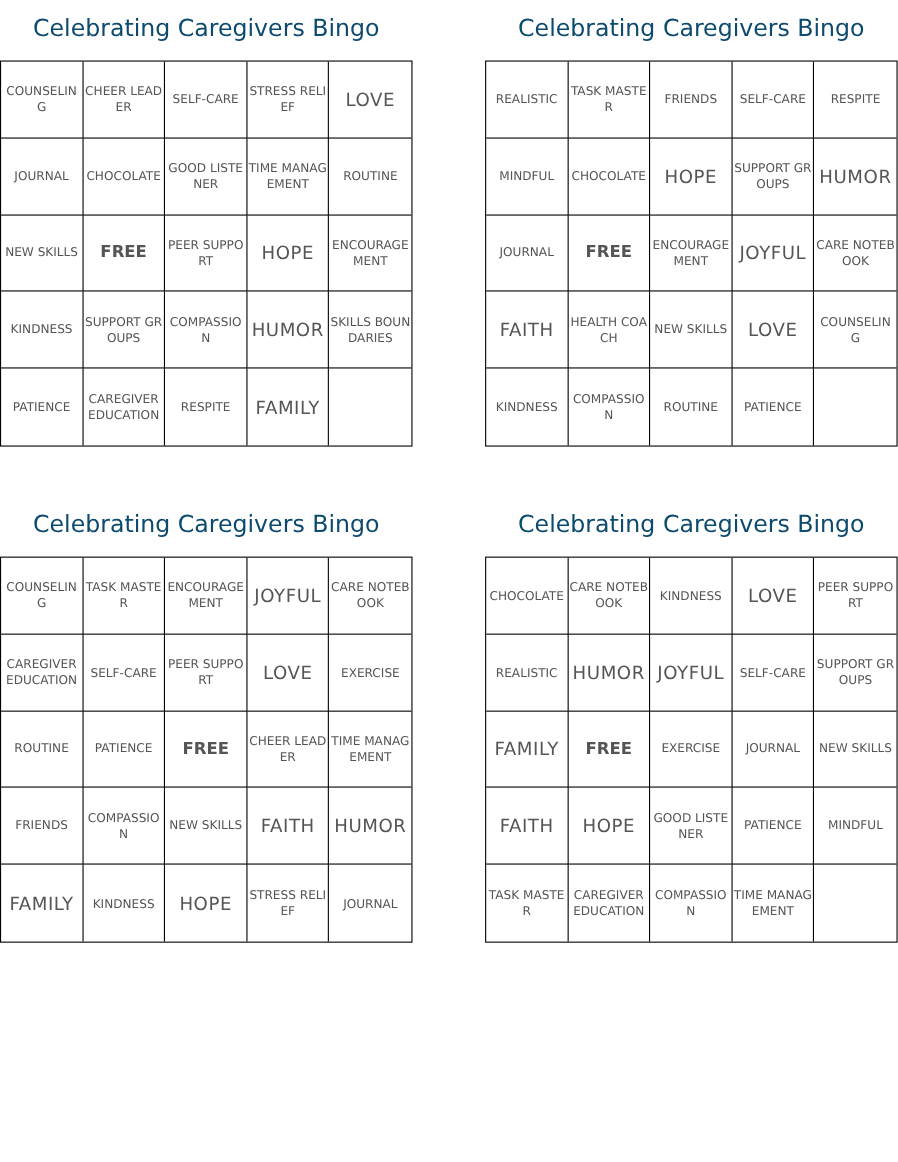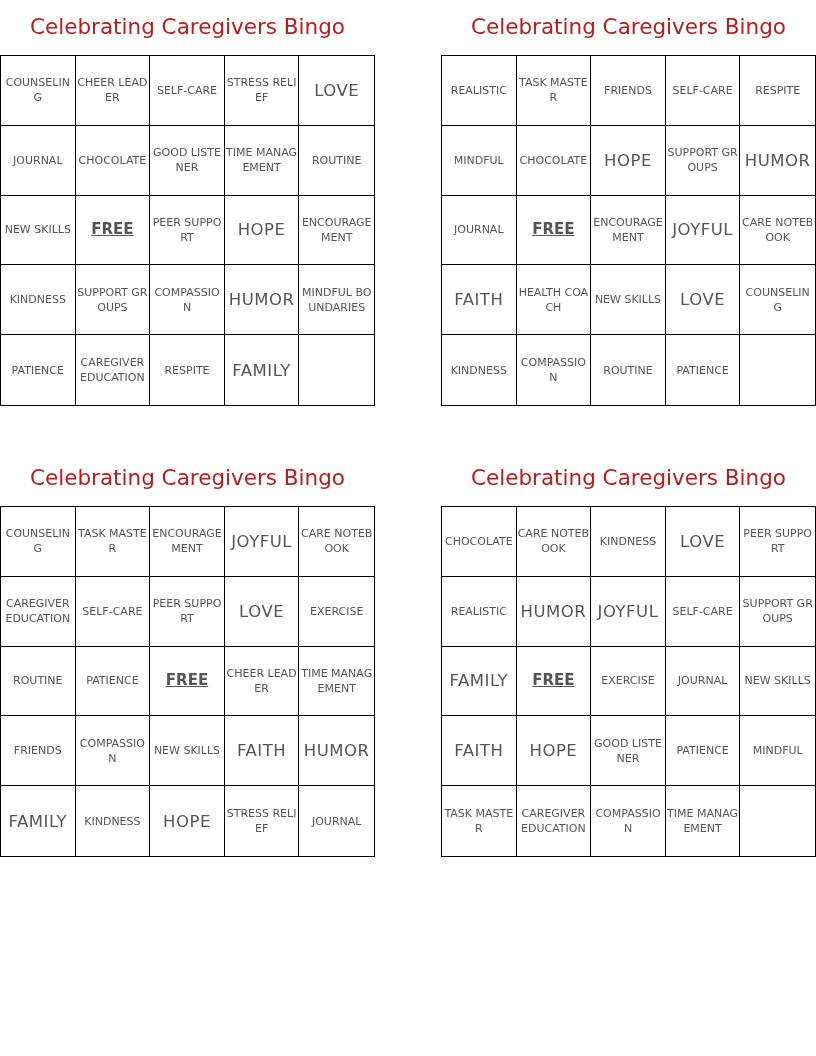--- a/index.html
+++ b/index.html
@@ -1,24 +1,24 @@
 <!DOCTYPE html>
 <html><head>
 <meta charset="utf-8">
 <style>
   html, body { margin:0; padding:0; background:#ffffff; }
   body { width:816px; height:1056px; position:relative; overflow:hidden; font-family:"DejaVu Sans", sans-serif; }
   .card { position:absolute; width:375px; }
-  .card-title { position:absolute; left:0; width:375px; top:14px; text-align:center; font-size:21.5px; color:#b91c1c; font-family:"DejaVu Sans", sans-serif; letter-spacing:0px; white-space:nowrap; }
+  .card-title { position:absolute; left:0; width:375px; top:14px; text-align:center; font-size:21.5px; color:#0c4a6e; font-family:"DejaVu Sans", sans-serif; letter-spacing:0px; white-space:nowrap; }
   .grid { position:absolute; top:55px; left:0; width:373px; height:349px; border:1px solid #000; display:grid; grid-template-columns:repeat(5, 1fr); grid-template-rows:repeat(5, 1fr); }
   .cell { border-right:1px solid #000; border-bottom:1px solid #000; display:flex; align-items:center; justify-content:center; text-align:center; color:#555; font-size:11px; line-height:15px; overflow:hidden; word-break:break-all; padding:0 1px; box-sizing:border-box; }
   .cell:nth-child(5n) { border-right:none; }
   .cell:nth-child(n+21) { border-bottom:none; }
   .cell.big { font-size:16.5px; line-height:23px; letter-spacing:0.5px; }
-  .cell.free { font-size:15px; font-weight:bold; text-decoration:underline; color:#555; }
+  .cell.free { font-size:15px; font-weight:bold; color:#555; }
 </style>
 </head>
 <body>
 
 <div class="card" style="left:0px; top:0px;">
   <div class="card-title">Celebrating Caregivers Bingo</div>
   <div class="grid">
       <div class="cell">COUNSELING</div>
       <div class="cell">CHEER LEADER</div>
       <div class="cell">SELF-CARE</div>
@@ -31,21 +31,21 @@
       <div class="cell">ROUTINE</div>
       <div class="cell">NEW SKILLS</div>
       <div class="cell free">FREE</div>
       <div class="cell">PEER SUPPORT</div>
       <div class="cell big">HOPE</div>
       <div class="cell">ENCOURAGEMENT</div>
       <div class="cell">KINDNESS</div>
       <div class="cell">SUPPORT GROUPS</div>
       <div class="cell">COMPASSION</div>
       <div class="cell big">HUMOR</div>
-      <div class="cell">MINDFUL BOUNDARIES</div>
+      <div class="cell">SKILLS BOUNDARIES</div>
       <div class="cell">PATIENCE</div>
       <div class="cell">CAREGIVER EDUCATION</div>
       <div class="cell">RESPITE</div>
       <div class="cell big">FAMILY</div>
     </div>
 </div>
 
 <div class="card" style="left:441px; top:0px;">
   <div class="card-title">Celebrating Caregivers Bingo</div>
   <div class="grid">

